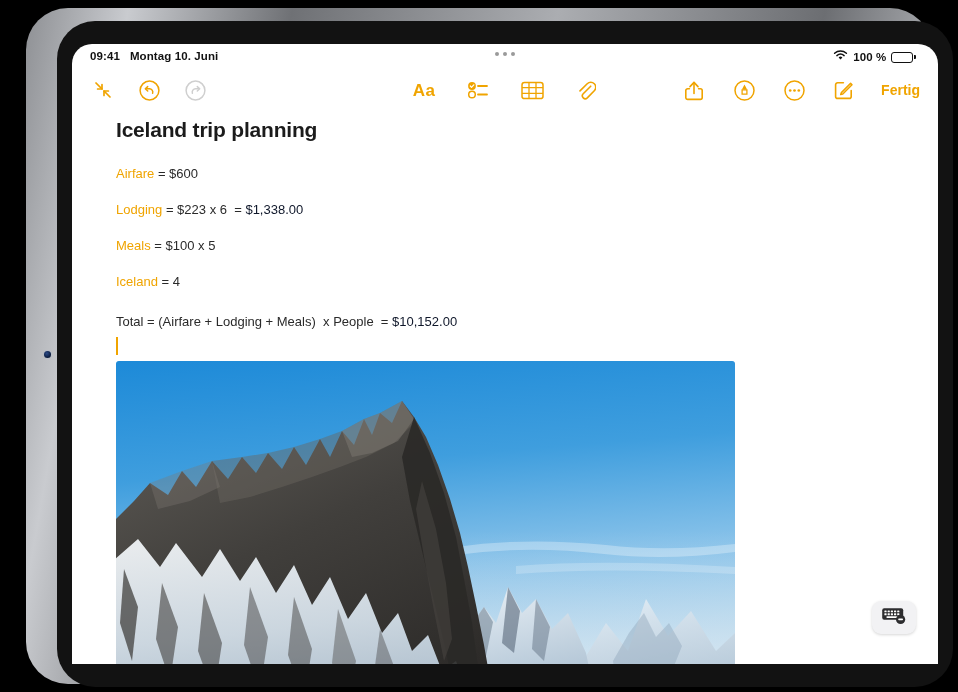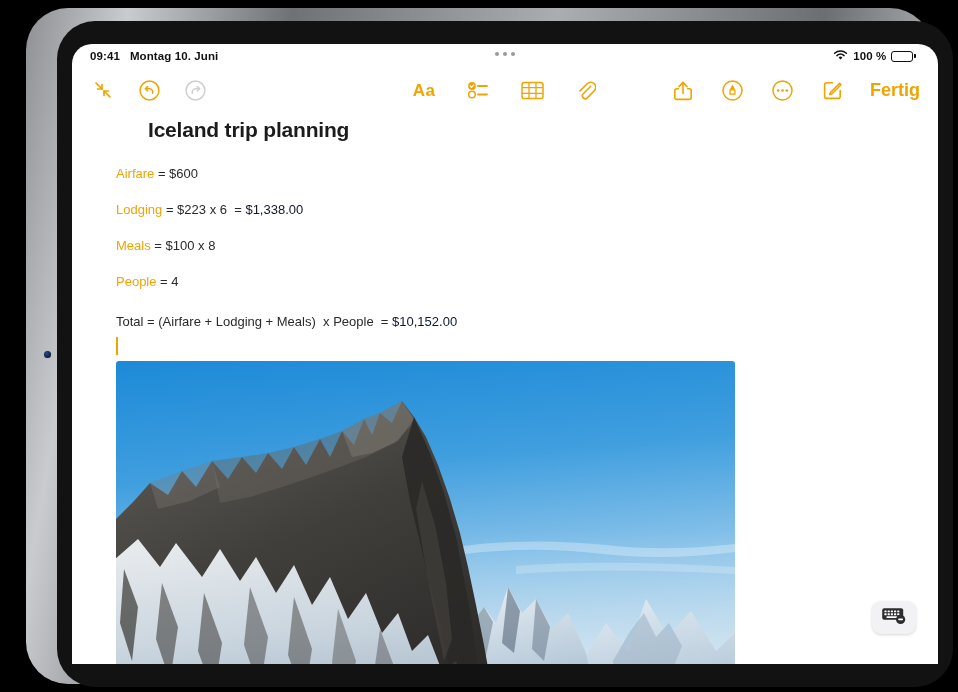--- a/index.html
+++ b/index.html
@@ -53,21 +53,21 @@
     align-items: center;
     padding: 0 22px 0 18px;
     font-size: 11.5px;
     font-weight: bold;
     color: #111;
     letter-spacing: .1px;
   }
   #status-left { display: flex; align-items: baseline; gap: 10px; }
   #status-right {
     margin-left: auto;
-    display: flex; align-items: center; gap: 5px;
+    display: flex; align-items: flex-end; gap: 5px;
   }
   .wifi-ico { display:block; }
   .batt {
     display: inline-flex; align-items: center;
   }
   .batt-body {
     width: 22px; height: 11px;
     border: 1.2px solid #111;
     border-radius: 3px;
     padding: 1.3px;
@@ -111,41 +111,40 @@
   }
   #tb-right { margin-left: auto; gap: 20px; align-items: center; }
   .tb-btn {
     width: 30px; height: 30px;
     display: flex; align-items: center; justify-content: center;
     cursor: pointer;
     background: none; border: none;
   }
   .tb-btn svg { display: block; }
   #done-btn {
-    font-size: 18px;
+    font-size: 14px;
     color: #f0a400;
     font-weight: 600;
     cursor: pointer;
     background: none; border: none;
     font-family: "Liberation Sans", sans-serif;
     padding: 2px 2px;
   }
 
   
   #note {
     padding: 6px 30px 0 44px;
     position: relative;
   }
   #note-title {
     font-size: 21px;
     font-weight: bold;
     color: #1b1b1b;
     letter-spacing: -.2px;
     margin-bottom: 22px;
-    margin-left: 32px;
   }
   .note-line {
     font-size: 13px;
     color: #2a2a2a;
     line-height: 20px;
     white-space: pre;
     margin-top: 16px;
   }
   .tok { color: #f0a400; }
   .amt { color: #0f172a; }
@@ -334,23 +333,23 @@
       </div>
     </div>
 
     <div id="note">
       <div id="note-title">Iceland trip planning</div>
 
       <div class="note-line"><span class="tok">Airfare</span><span> = $600</span></div>
 
       <div class="note-line"><span class="tok">Lodging</span><span> = $223 x 6  = </span><span class="amt">$1,338.00</span></div>
 
-      <div class="note-line"><span class="tok">Meals</span><span> = $100 x 8</span></div>
-
-      <div class="note-line"><span class="tok">People</span><span> = 4</span></div>
+      <div class="note-line"><span class="tok">Meals</span><span> = $100 x 5</span></div>
+
+      <div class="note-line"><span class="tok">Iceland</span><span> = 4</span></div>
 
       <div class="note-line" id="total-line"><span>Total = (Airfare + Lodging + Meals)  x People  = </span><span class="amt">$10,152.00</span></div>
 
       <div id="caret"></div>
 
       <div id="photo-wrap">
         <svg id="photo" viewBox="0 0 619 340" preserveAspectRatio="xMidYMid slice">
           <defs>
             <linearGradient id="sky" x1="0" y1="0" x2="0.15" y2="1">
               <stop offset="0%" stop-color="#1d8ad8"></stop>

